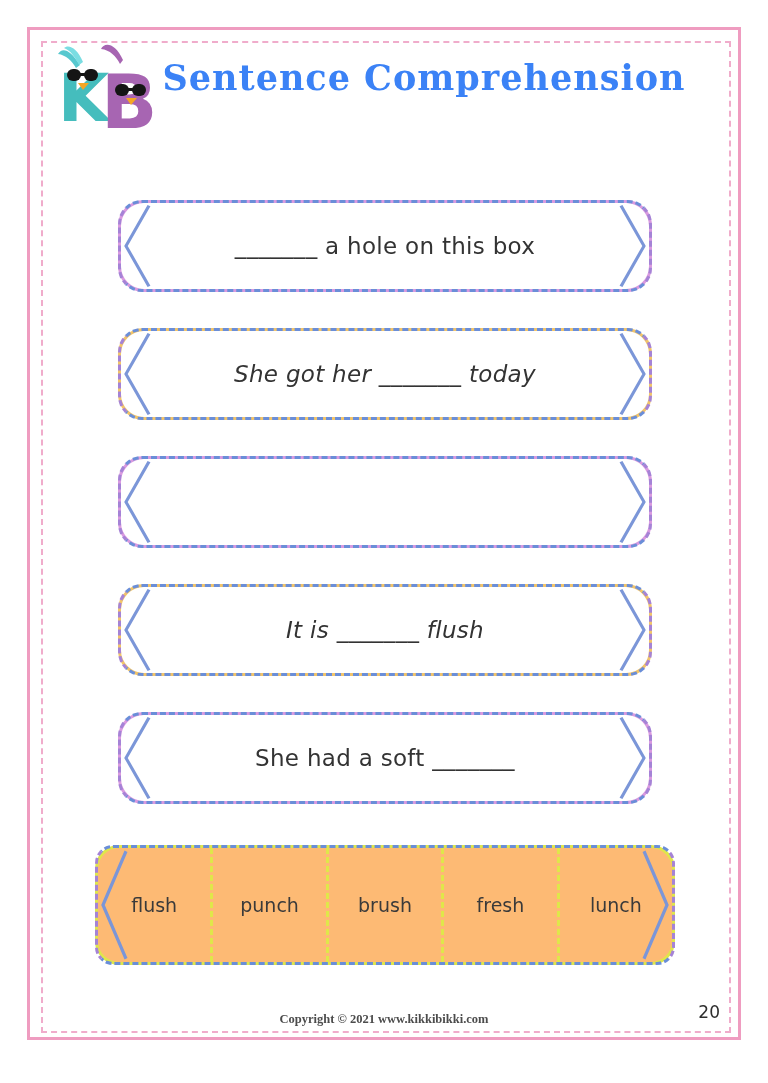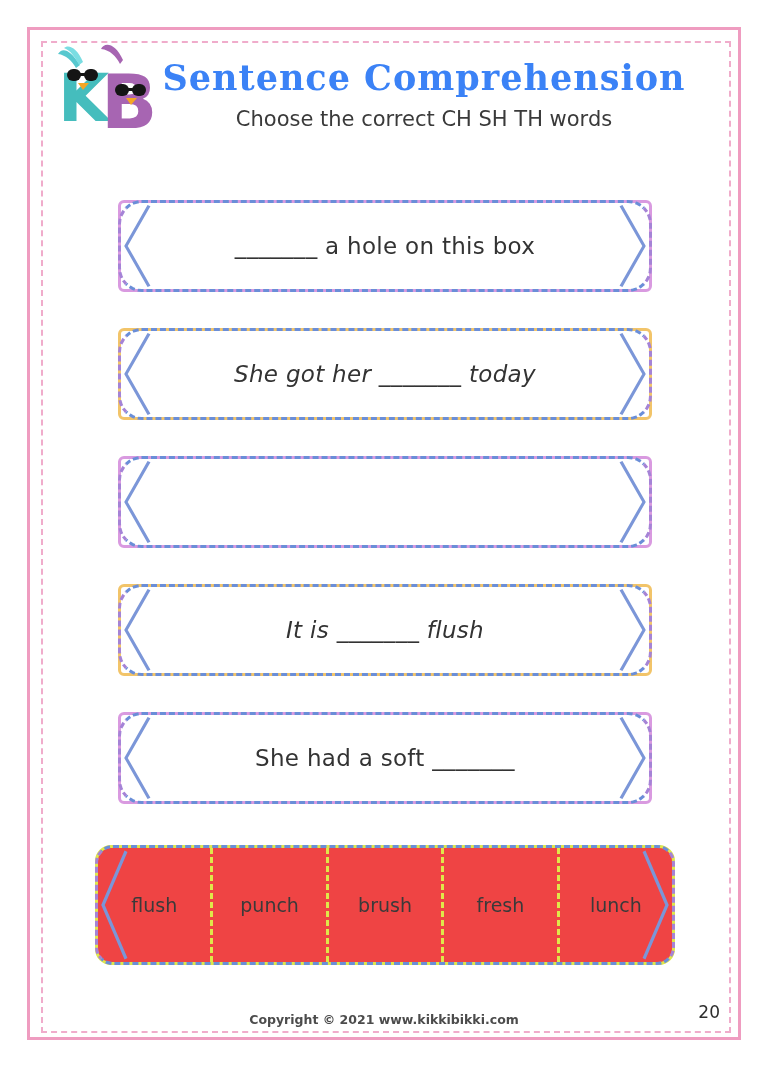--- a/index.html
+++ b/index.html
@@ -32,21 +32,21 @@
     color: #3b82f6; letter-spacing: 1px;
   }
   .subtitle { margin-top: 5px; font-size: 21px; line-height: 28px; font-weight: 500; color: #3a3a3a; }
 
   
   .sentences { position: absolute; left: 118px; top: 200px; width: 534px; }
   .sbox {
     position: relative;
     height: 86px; margin-bottom: 36px;
     background: #fff;
-    border-radius: 6px;
+    border-radius: 26px;
     border: 3px solid;
     display: flex; align-items: center; justify-content: center;
   }
   .sbox--pink   { border-color: #d99ae0; }
   .sbox--yellow { border-color: #f2c469; font-style: italic; }
   .sbox::before {
     content: ""; position: absolute; inset: -3px; pointer-events: none;
     border-radius: 24px;
     border: 3px dashed;
     border-color: #6a8ed8 #a583d6 #6a8ed8 #a583d6;
@@ -56,42 +56,43 @@
   .chev {
     position: absolute; top: 1px; bottom: 1px; width: 27px; height: calc(100% - 2px);
     pointer-events: none;
   }
   .chev--left  { left: 3px; }
   .chev--right { right: 3px; transform: scaleX(-1); }
 
   
   .wordbank {
     position: absolute; left: 95px; top: 845px; width: 574px; height: 114px;
-    background: #ef4444;
-    border-radius: 16px;
+    background: #fdba74;
+    border-radius: 24px;
     border: 3px solid #dfe74a;
     display: flex;
+    justify-content: center;
   }
   .wordbank::before {
     content: ""; position: absolute; inset: -3px; pointer-events: none;
     border-radius: 18px;
     border: 3px dashed;
     border-color: #6a8ed8 #a583d6 #6a8ed8 #a583d6;
   }
   .wb-cell {
     flex: 1 1 0;
     display: flex; align-items: center; justify-content: center;
     font-size: 19px; color: #3a3a3a;
   }
   .wb-cell + .wb-cell { border-left: 3px dashed #dfe74a; }
 
   
   .footer-copy {
     position: absolute; left: 0; right: 0; top: 1012px;
-    text-align: center; font-size: 12.5px; font-weight: bold; color: #4c4c4c;
+    text-align: center; font-size: 12.5px; font-weight: bold; color: #4c4c4c; font-family: Liberation Serif, serif;
   }
   .page-num {
     position: absolute; right: 48px; top: 1002px;
     font-size: 17px; color: #2e2e2e;
   }
 </style>
 </head>
 <body>
 
 <div class="frame-outer"></div>
@@ -113,21 +114,20 @@
     <rect x="59" y="39" width="14" height="12" rx="6"></rect>
     <rect x="76" y="39" width="14" height="12" rx="6"></rect>
     <rect x="62" y="43" width="26" height="3"></rect>
   </g>
   <polygon points="70,53 81,53 75,60" fill="#f5a623"></polygon>
 </svg>
 
 <div class="header">
   <div class="title">Sentence Comprehension</div>
   <div class="subtitle">
-    <div>Choose the correct  CH SH TH words</div>
   </div>
 </div>
 
 <div class="sentences">
 
   <div class="sbox sbox--pink">
     <svg class="chev chev--left" viewBox="0 0 27 100" preserveAspectRatio="none">
       <path d="M25 2 L2 50 L25 98" fill="none" stroke="#7b96d8" stroke-width="3.2"></path>
       </svg>
     <span class="sbox-text">_______ a hole on this box</span>

